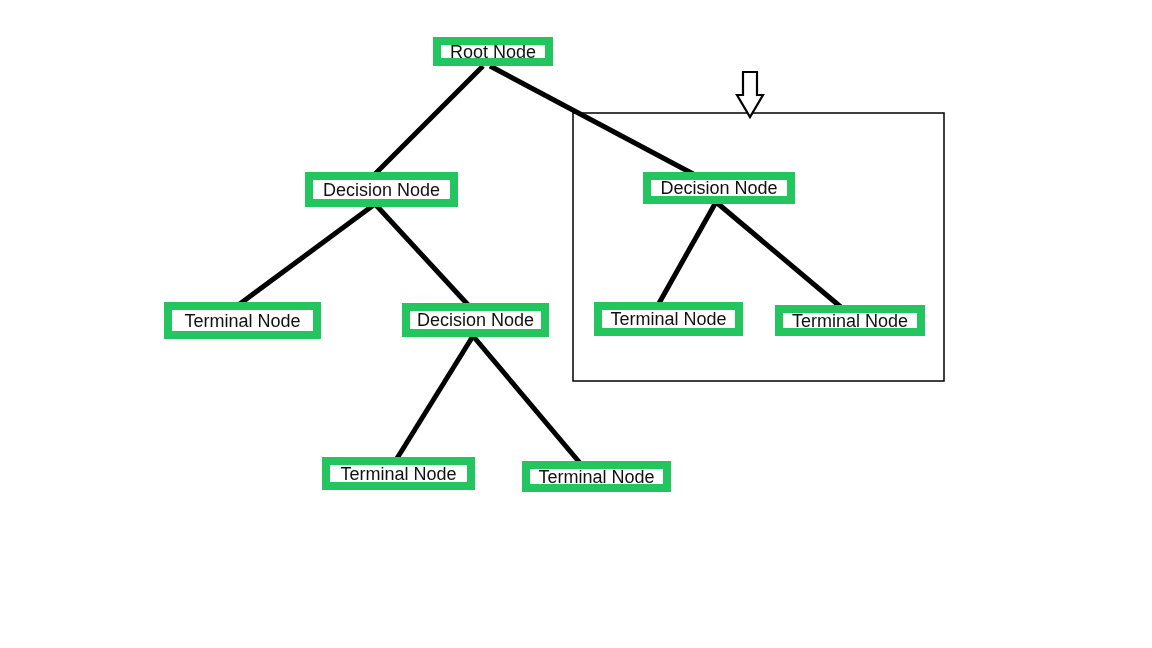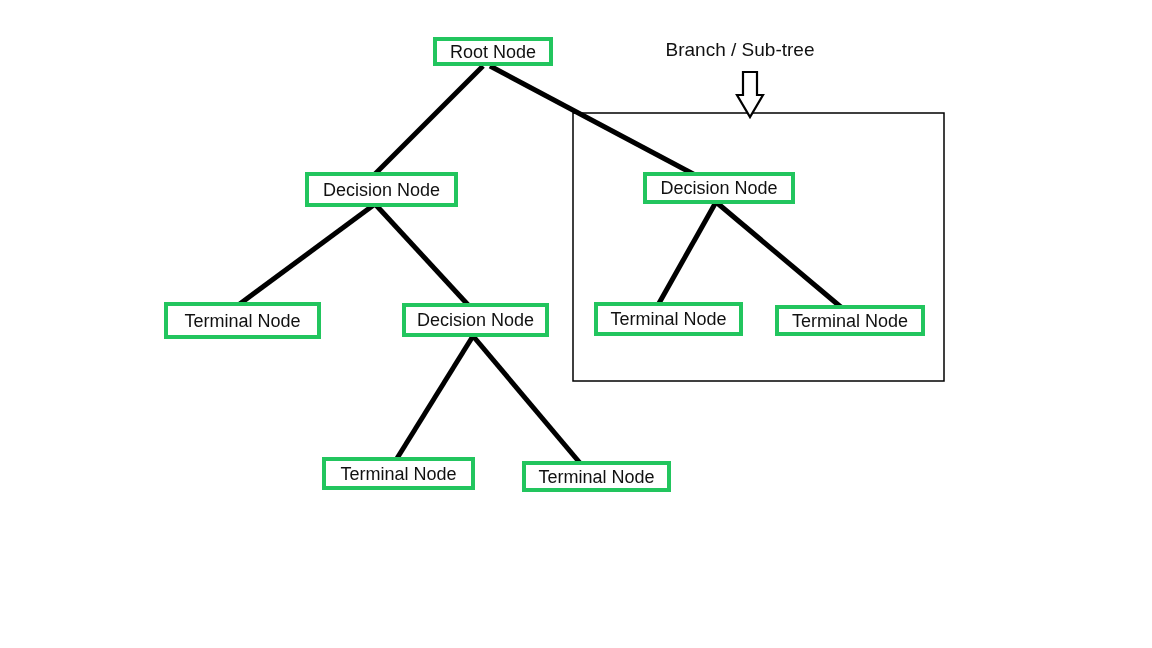--- a/index.html
+++ b/index.html
@@ -19,21 +19,21 @@
     position: absolute;
     left: 0;
     top: 0;
     width: 1152px;
     height: 648px;
   }
   .node {
     position: absolute;
     box-sizing: border-box;
     background: #ffffff;
-    border: 4px solid #22c55e;
+    border: 8px solid #22c55e;
     display: flex;
     align-items: center;
     justify-content: center;
     font-size: 18px;
     line-height: 1;
     color: #111111;
     white-space: nowrap;
   }
   .annotation-label {
     position: absolute;
@@ -70,21 +70,20 @@
     <line x1="375" y1="204" x2="237" y2="306" stroke="#000000" stroke-width="5"></line>
     <line x1="375" y1="204" x2="470" y2="307" stroke="#000000" stroke-width="5"></line>
     <line x1="473" y1="336" x2="396" y2="460" stroke="#000000" stroke-width="5"></line>
     <line x1="473" y1="336" x2="580" y2="463" stroke="#000000" stroke-width="5"></line>
     <line x1="716" y1="202" x2="658" y2="305" stroke="#000000" stroke-width="5"></line>
     <line x1="716" y1="202" x2="842" y2="308" stroke="#000000" stroke-width="5"></line>
 
     <polygon points="743,72 757,72 757,95 763,95 750,117 737,95 743,95" fill="#ffffff" stroke="#000000" stroke-width="2.2"></polygon>
   </svg>
 
-  <div class="annotation-label">Branch / Sub-tree</div>
 
   <div class="node n-root">Root Node</div>
 
   <div class="node n-decision-left">Decision Node</div>
 
   <div class="node n-decision-right">Decision Node</div>
 
   <div class="node n-terminal-far-left">Terminal Node</div>
 
   <div class="node n-decision-mid">Decision Node</div>

